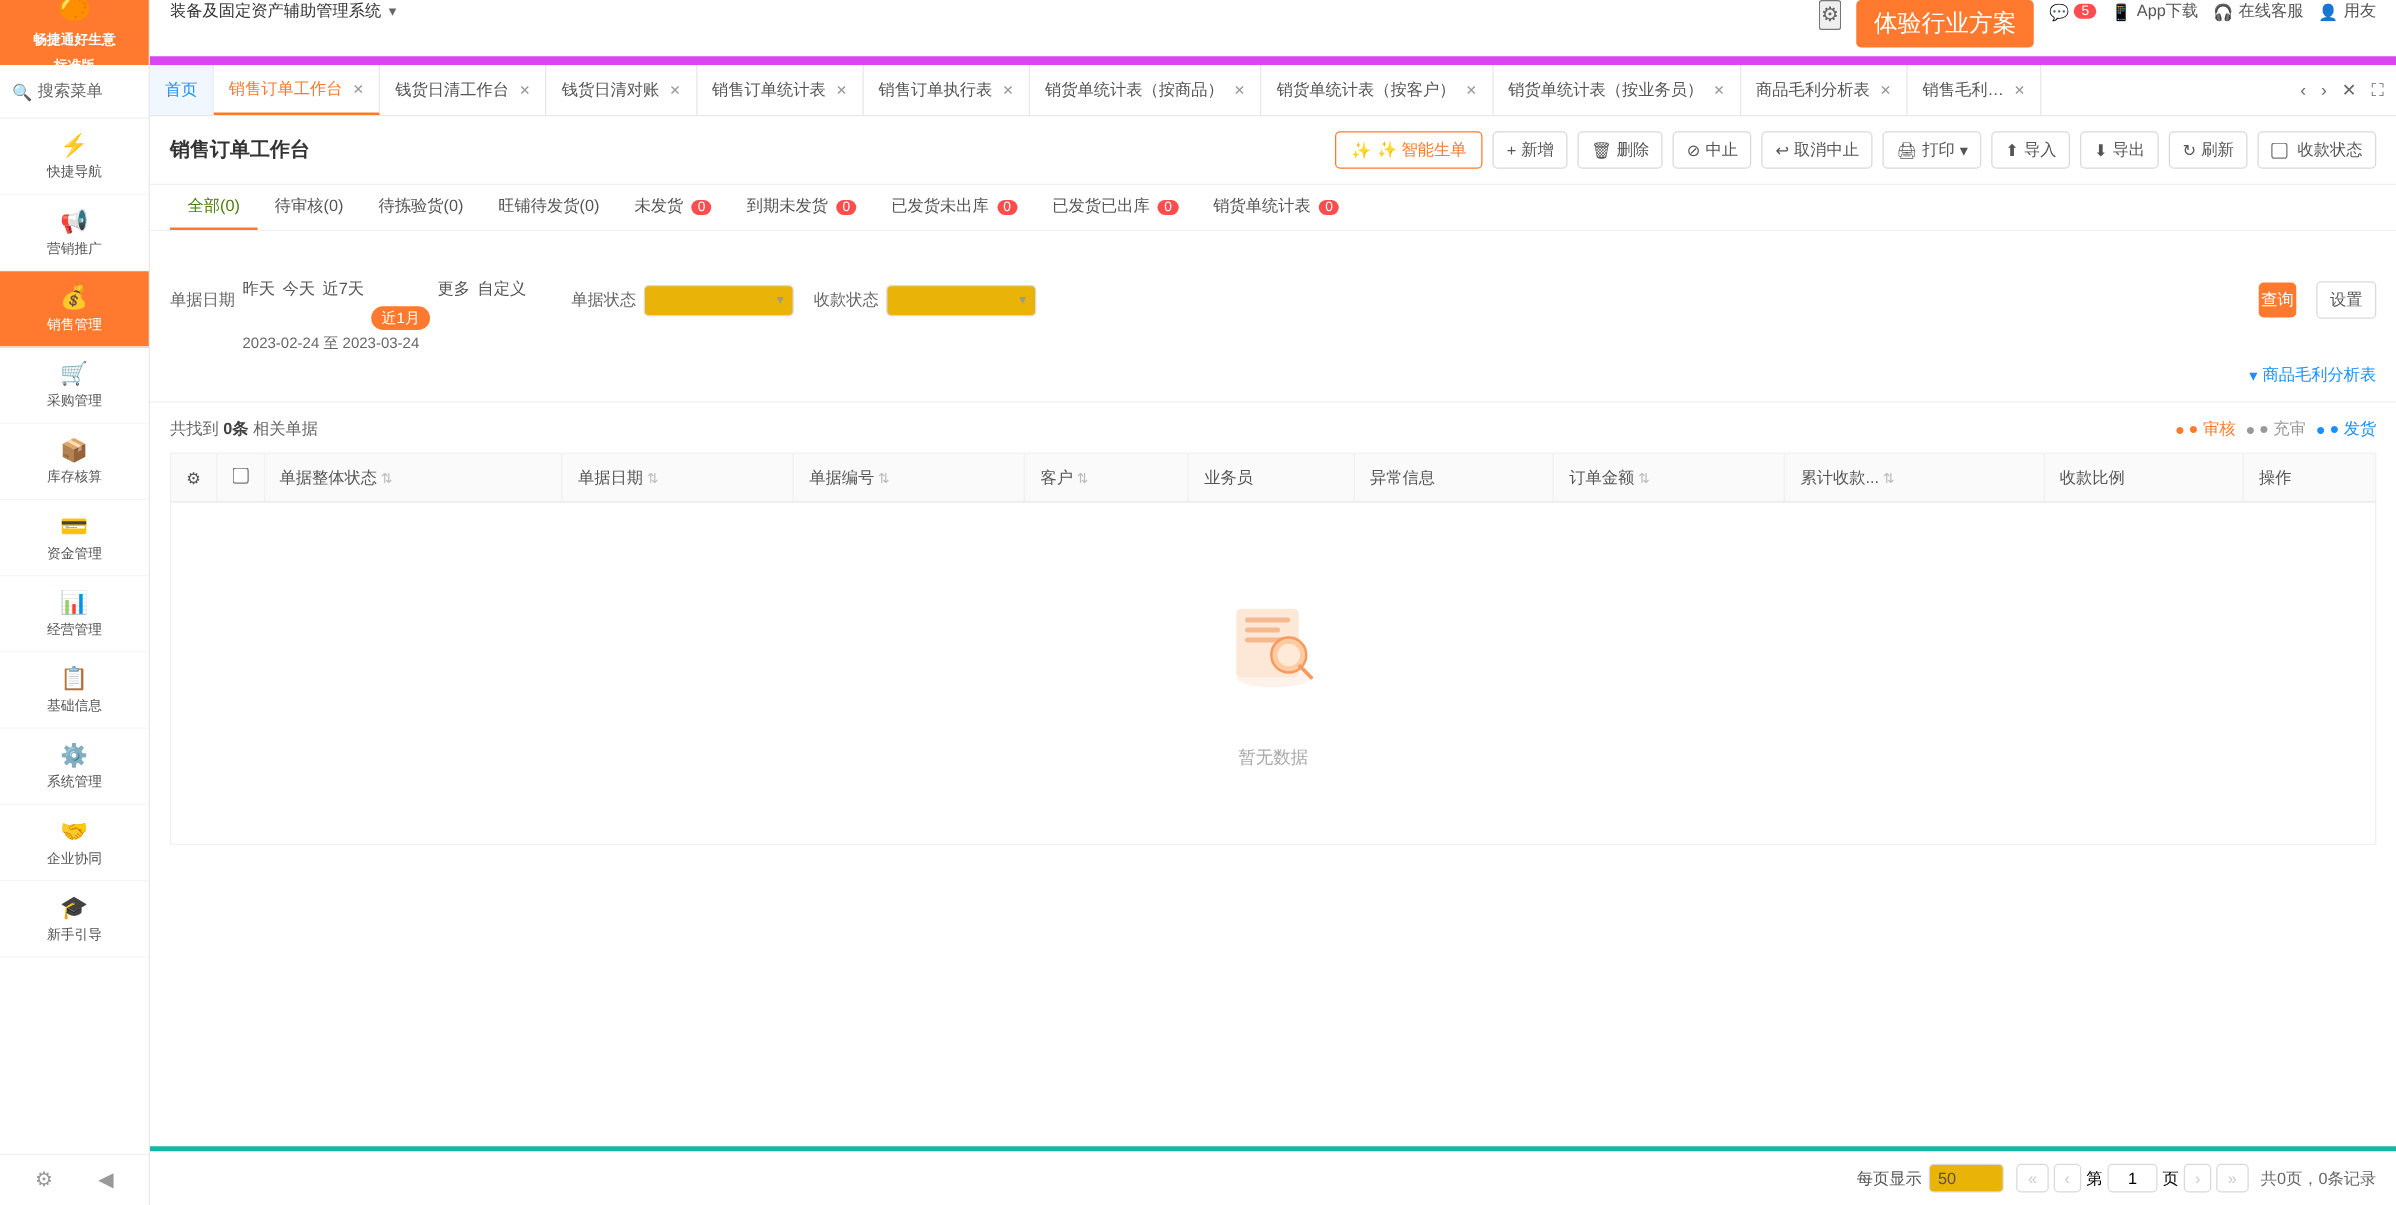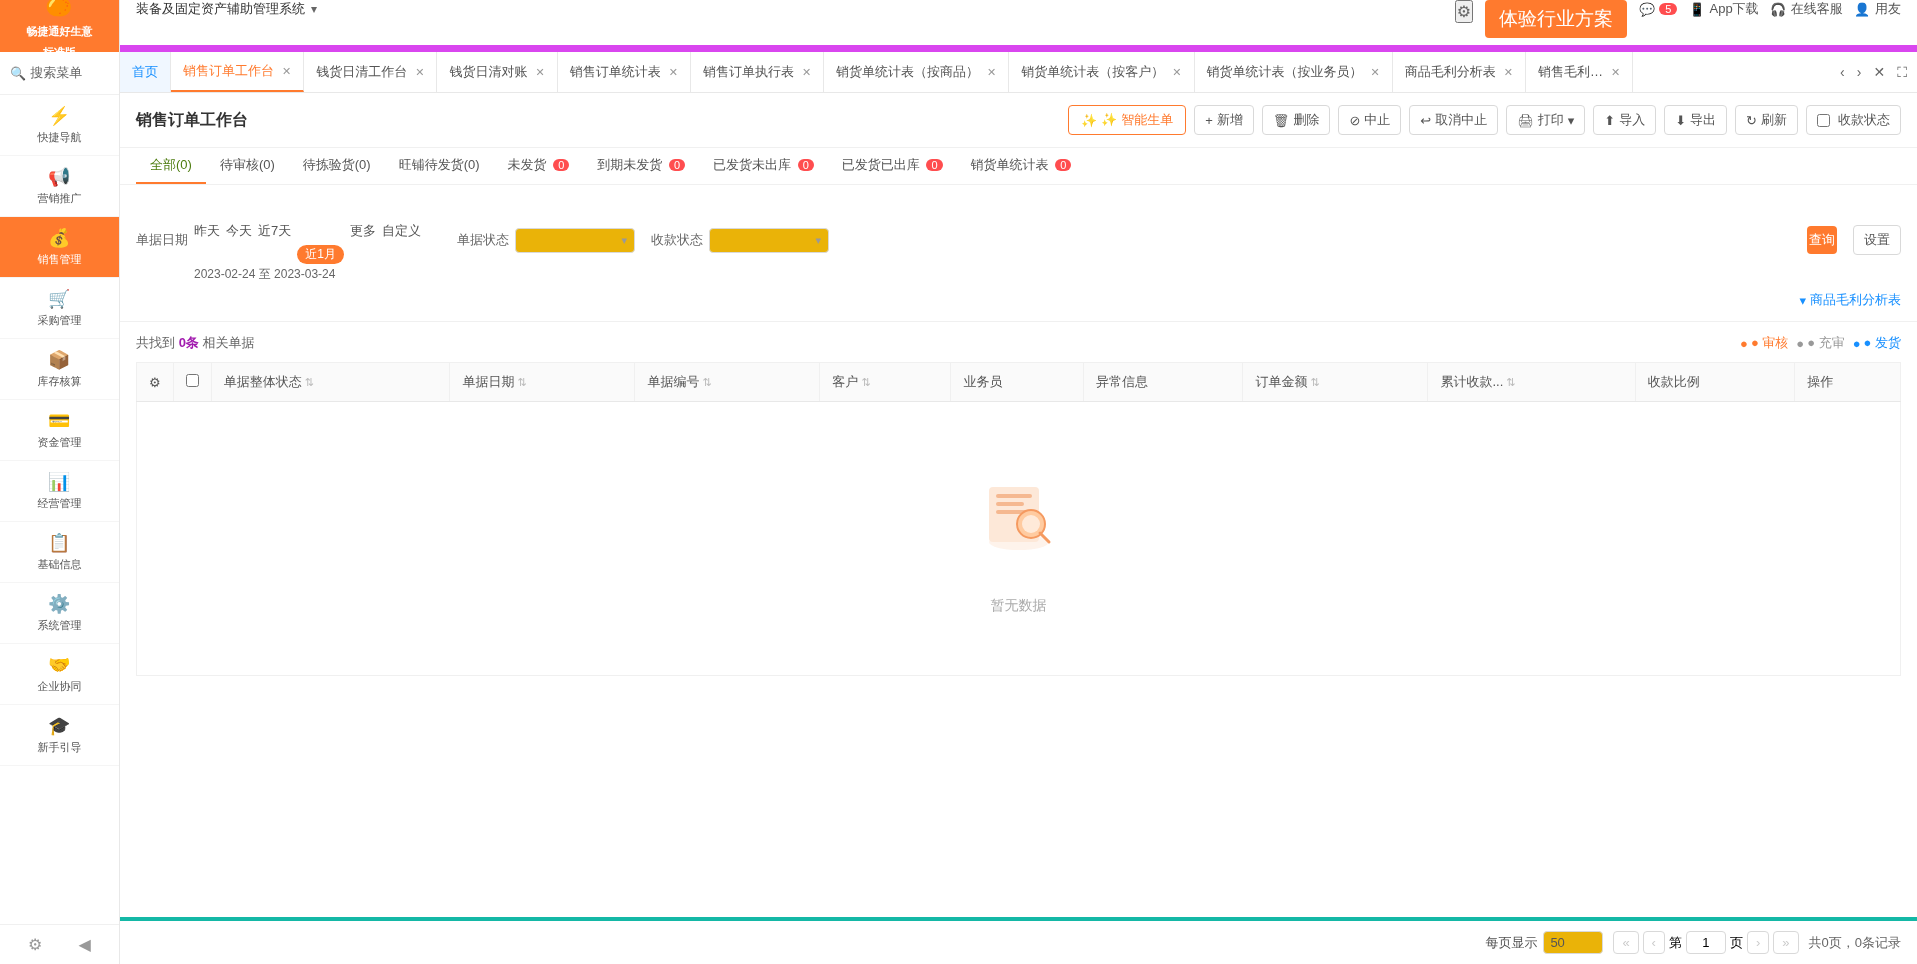--- a/index.html
+++ b/index.html
@@ -393,21 +393,21 @@
             <span>▾</span>
             <span>商品毛利分析表</span>
           </span>
         </div>
       </div>
 
       <div class="table-area">
 
         <div class="table-summary">
           <span class="table-summary-text">
-            共找到 <span style="color:#a21caf;font-weight:bold;">0条</span> 相关单据
+            共找到 <span style="color:#404040;font-weight:bold;">0条</span> 相关单据
           </span>
           <div class="table-actions">
             <span class="action-btn approve">
               <span style="color:#ff7a2e;">●</span>
               <span>● 审核</span>
             </span>
             <span class="action-btn cancel">
               <span style="color:#999;">●</span>
               <span>● 充审</span>
             </span>

